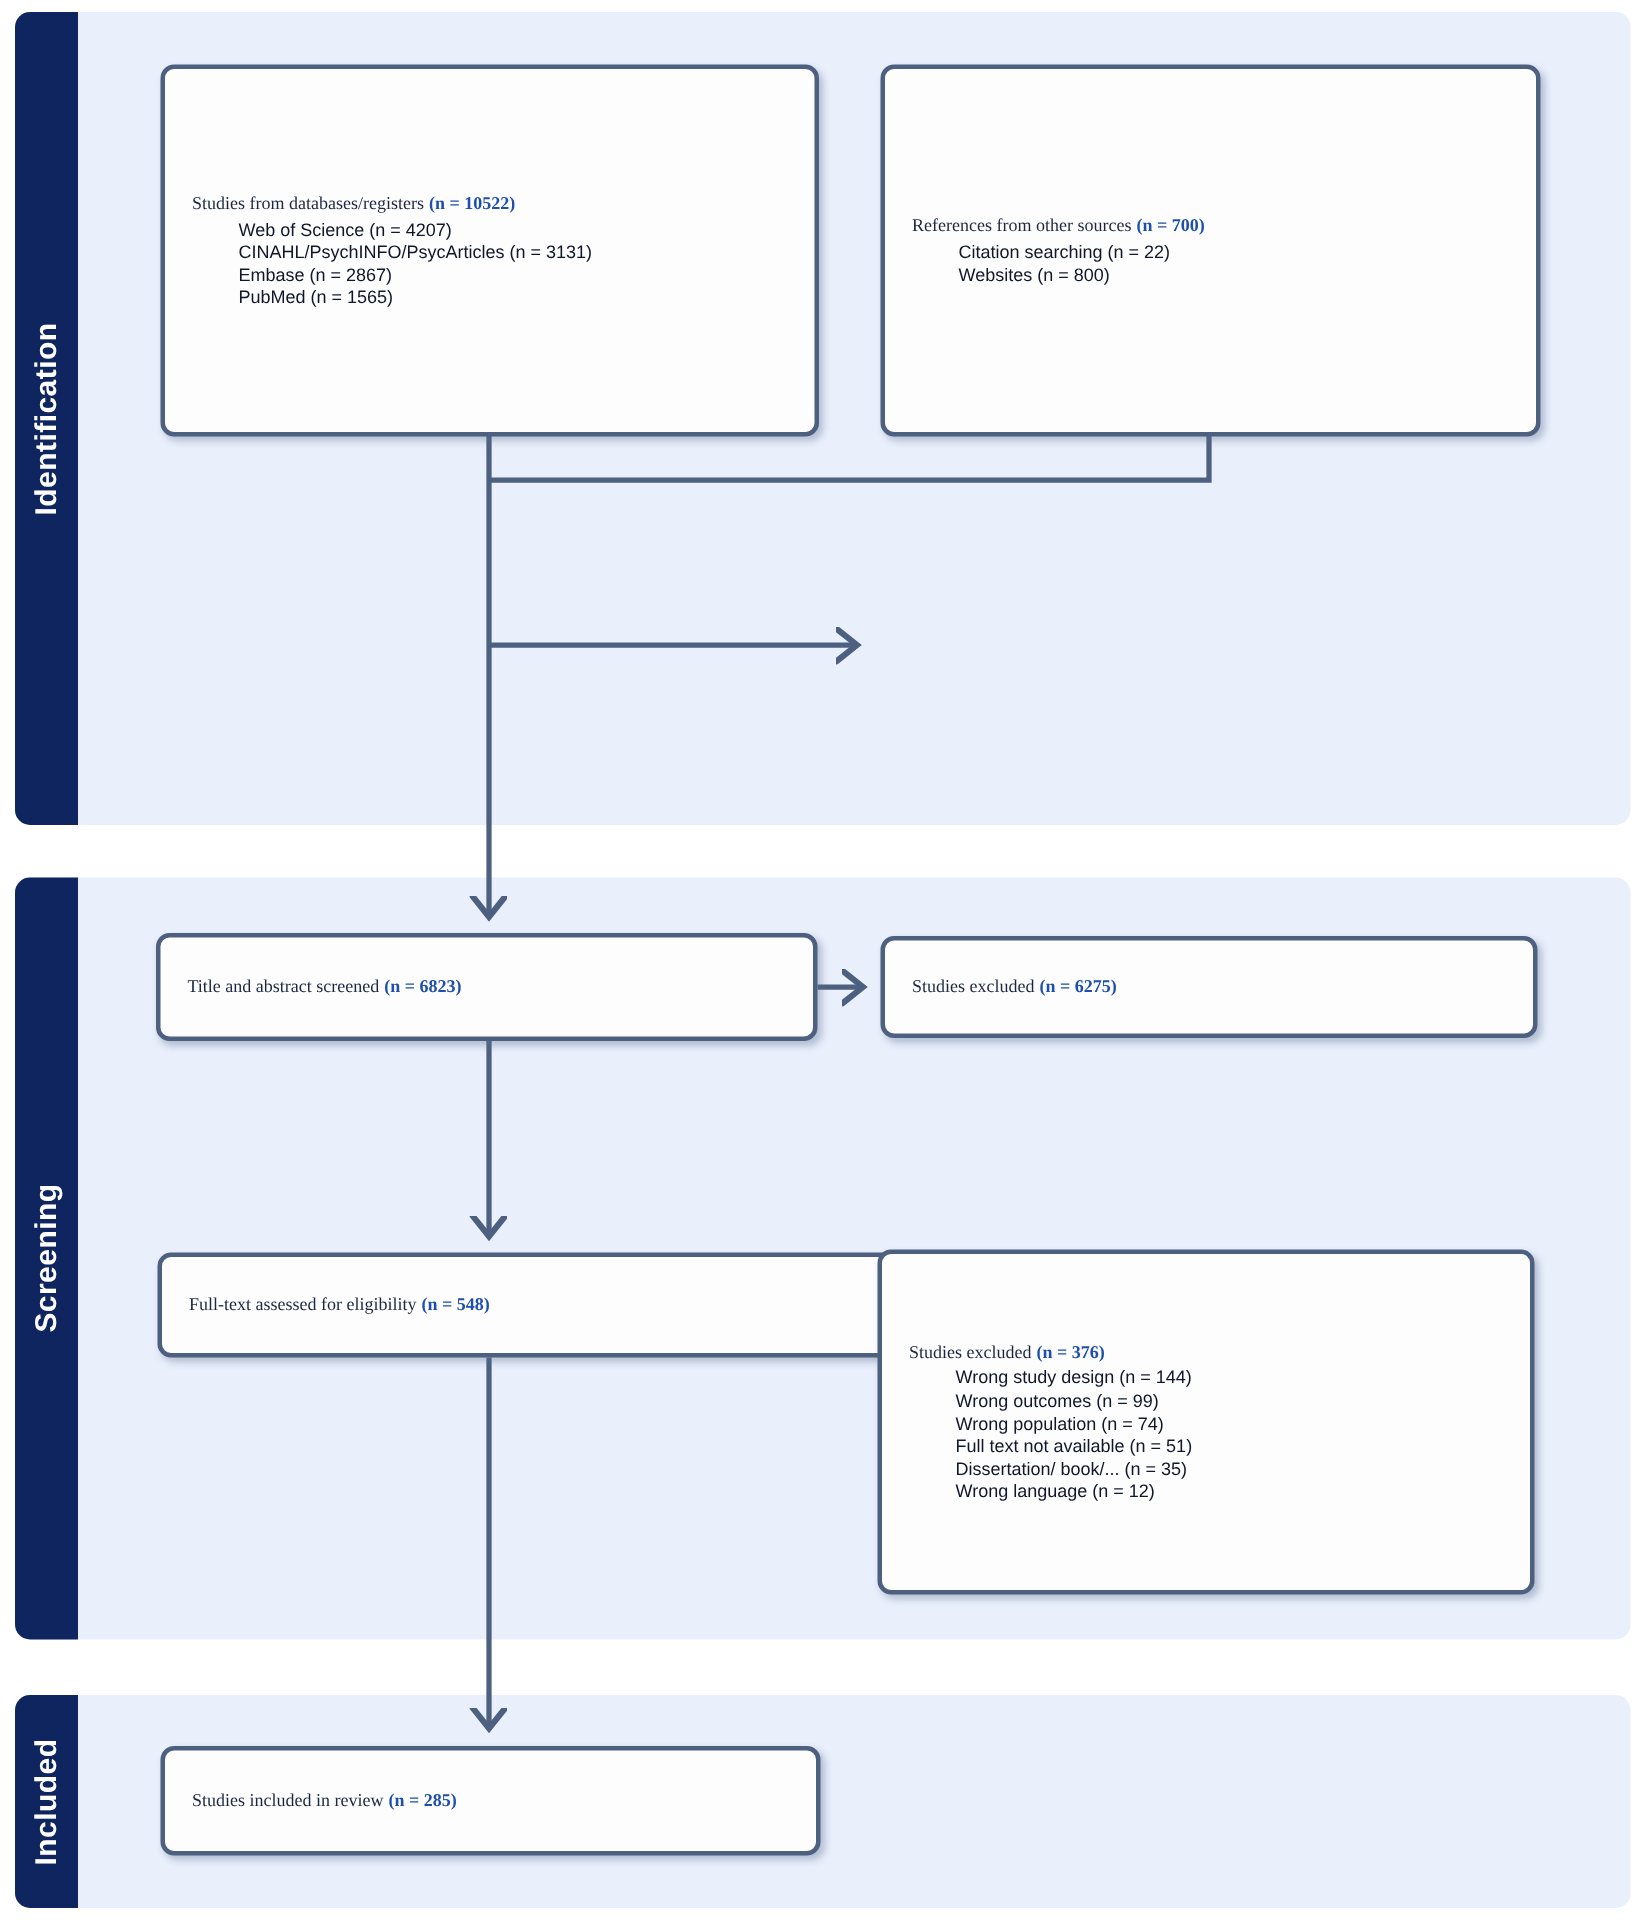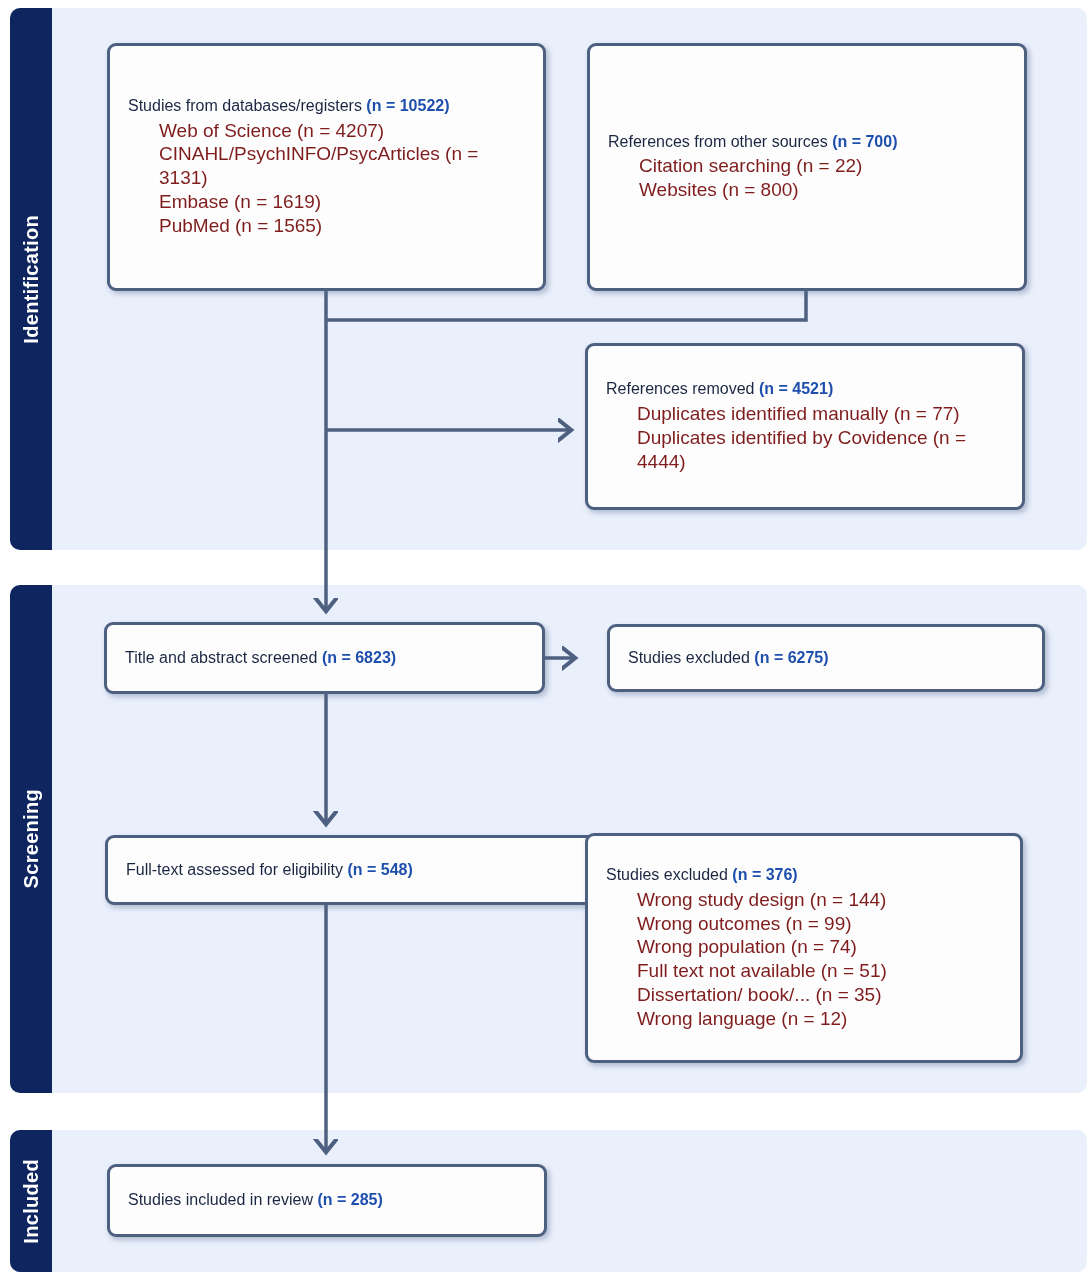--- a/index.html
+++ b/index.html
@@ -55,37 +55,38 @@
     border: 3px solid #4e6080;
     border-radius: 9px;
     box-shadow: 2.5px 3px 5px rgba(90, 110, 145, 0.38);
     display: flex;
     flex-direction: column;
     justify-content: center;
     padding: 10px 16px 10px 18px;
     color: #1b2742;
   }
   .box-line1 {
-    font-size: 16px;
+    font-size: 12px;
     line-height: 1.3;
+    font-family: Liberation Serif, serif;
   }
   .box-count {
     margin-left: 0.28em;
     font-weight: bold;
     color: #1e4fad;
   }
   .box-items {
     list-style: none;
     margin: 2px 0 0 0;
     padding: 0 0 0 31px;
   }
   .box-items li {
-    font-size: 19px;
+    font-size: 12px;
     line-height: 1.26;
-    color: #7f1d1d;
+    color: #0f172a;
   }
 </style>
 </head>
 <body>
 
 <div class="page">
 
   <div class="band" style="top:8px; height:542px;">
     <div class="band-ribbon">
       <span>Identification</span>
@@ -126,52 +127,43 @@
     </g>
   </svg>
 
   <div class="box" style="left:107px; top:43px; width:439px; height:248px;">
     <div class="box-line1">
       <span>Studies from databases/registers</span><span class="box-count">(n = 10522)</span>
     </div>
     <ul class="box-items">
         <li>Web of Science (n = 4207)</li>
         <li>CINAHL/PsychINFO/PsycArticles (n = 3131)</li>
-        <li>Embase (n = 1619)</li>
+        <li>Embase (n = 2867)</li>
         <li>PubMed (n = 1565)</li>
       </ul>
   </div>
 
   <div class="box" style="left:587px; top:43px; width:440px; height:248px;">
     <div class="box-line1">
       <span>References from other sources</span><span class="box-count">(n = 700)</span>
     </div>
     <ul class="box-items">
         <li>Citation searching (n = 22)</li>
         <li>Websites (n = 800)</li>
       </ul>
   </div>
 
-  <div class="box" style="left:585px; top:343px; width:440px; height:167px;">
-    <div class="box-line1">
-      <span>References removed</span><span class="box-count">(n = 4521)</span>
-    </div>
-    <ul class="box-items">
-        <li>Duplicates identified manually (n = 77)</li>
-        <li>Duplicates identified by Covidence (n = 4444)</li>
-      </ul>
-  </div>
 
   <div class="box" style="left:104px; top:622px; width:441px; height:72px;">
     <div class="box-line1">
       <span>Title and abstract screened</span><span class="box-count">(n = 6823)</span>
     </div>
   </div>
 
-  <div class="box" style="left:587px; top:624px; width:438px; height:68px;margin-left:20px;">
+  <div class="box" style="left:587px; top:624px; width:438px; height:68px;">
     <div class="box-line1">
       <span>Studies excluded</span><span class="box-count">(n = 6275)</span>
     </div>
   </div>
 
   <div class="box" style="left:105px; top:835px; width:524px; height:70px;">
     <div class="box-line1">
       <span>Full-text assessed for eligibility</span><span class="box-count">(n = 548)</span>
     </div>
   </div>

